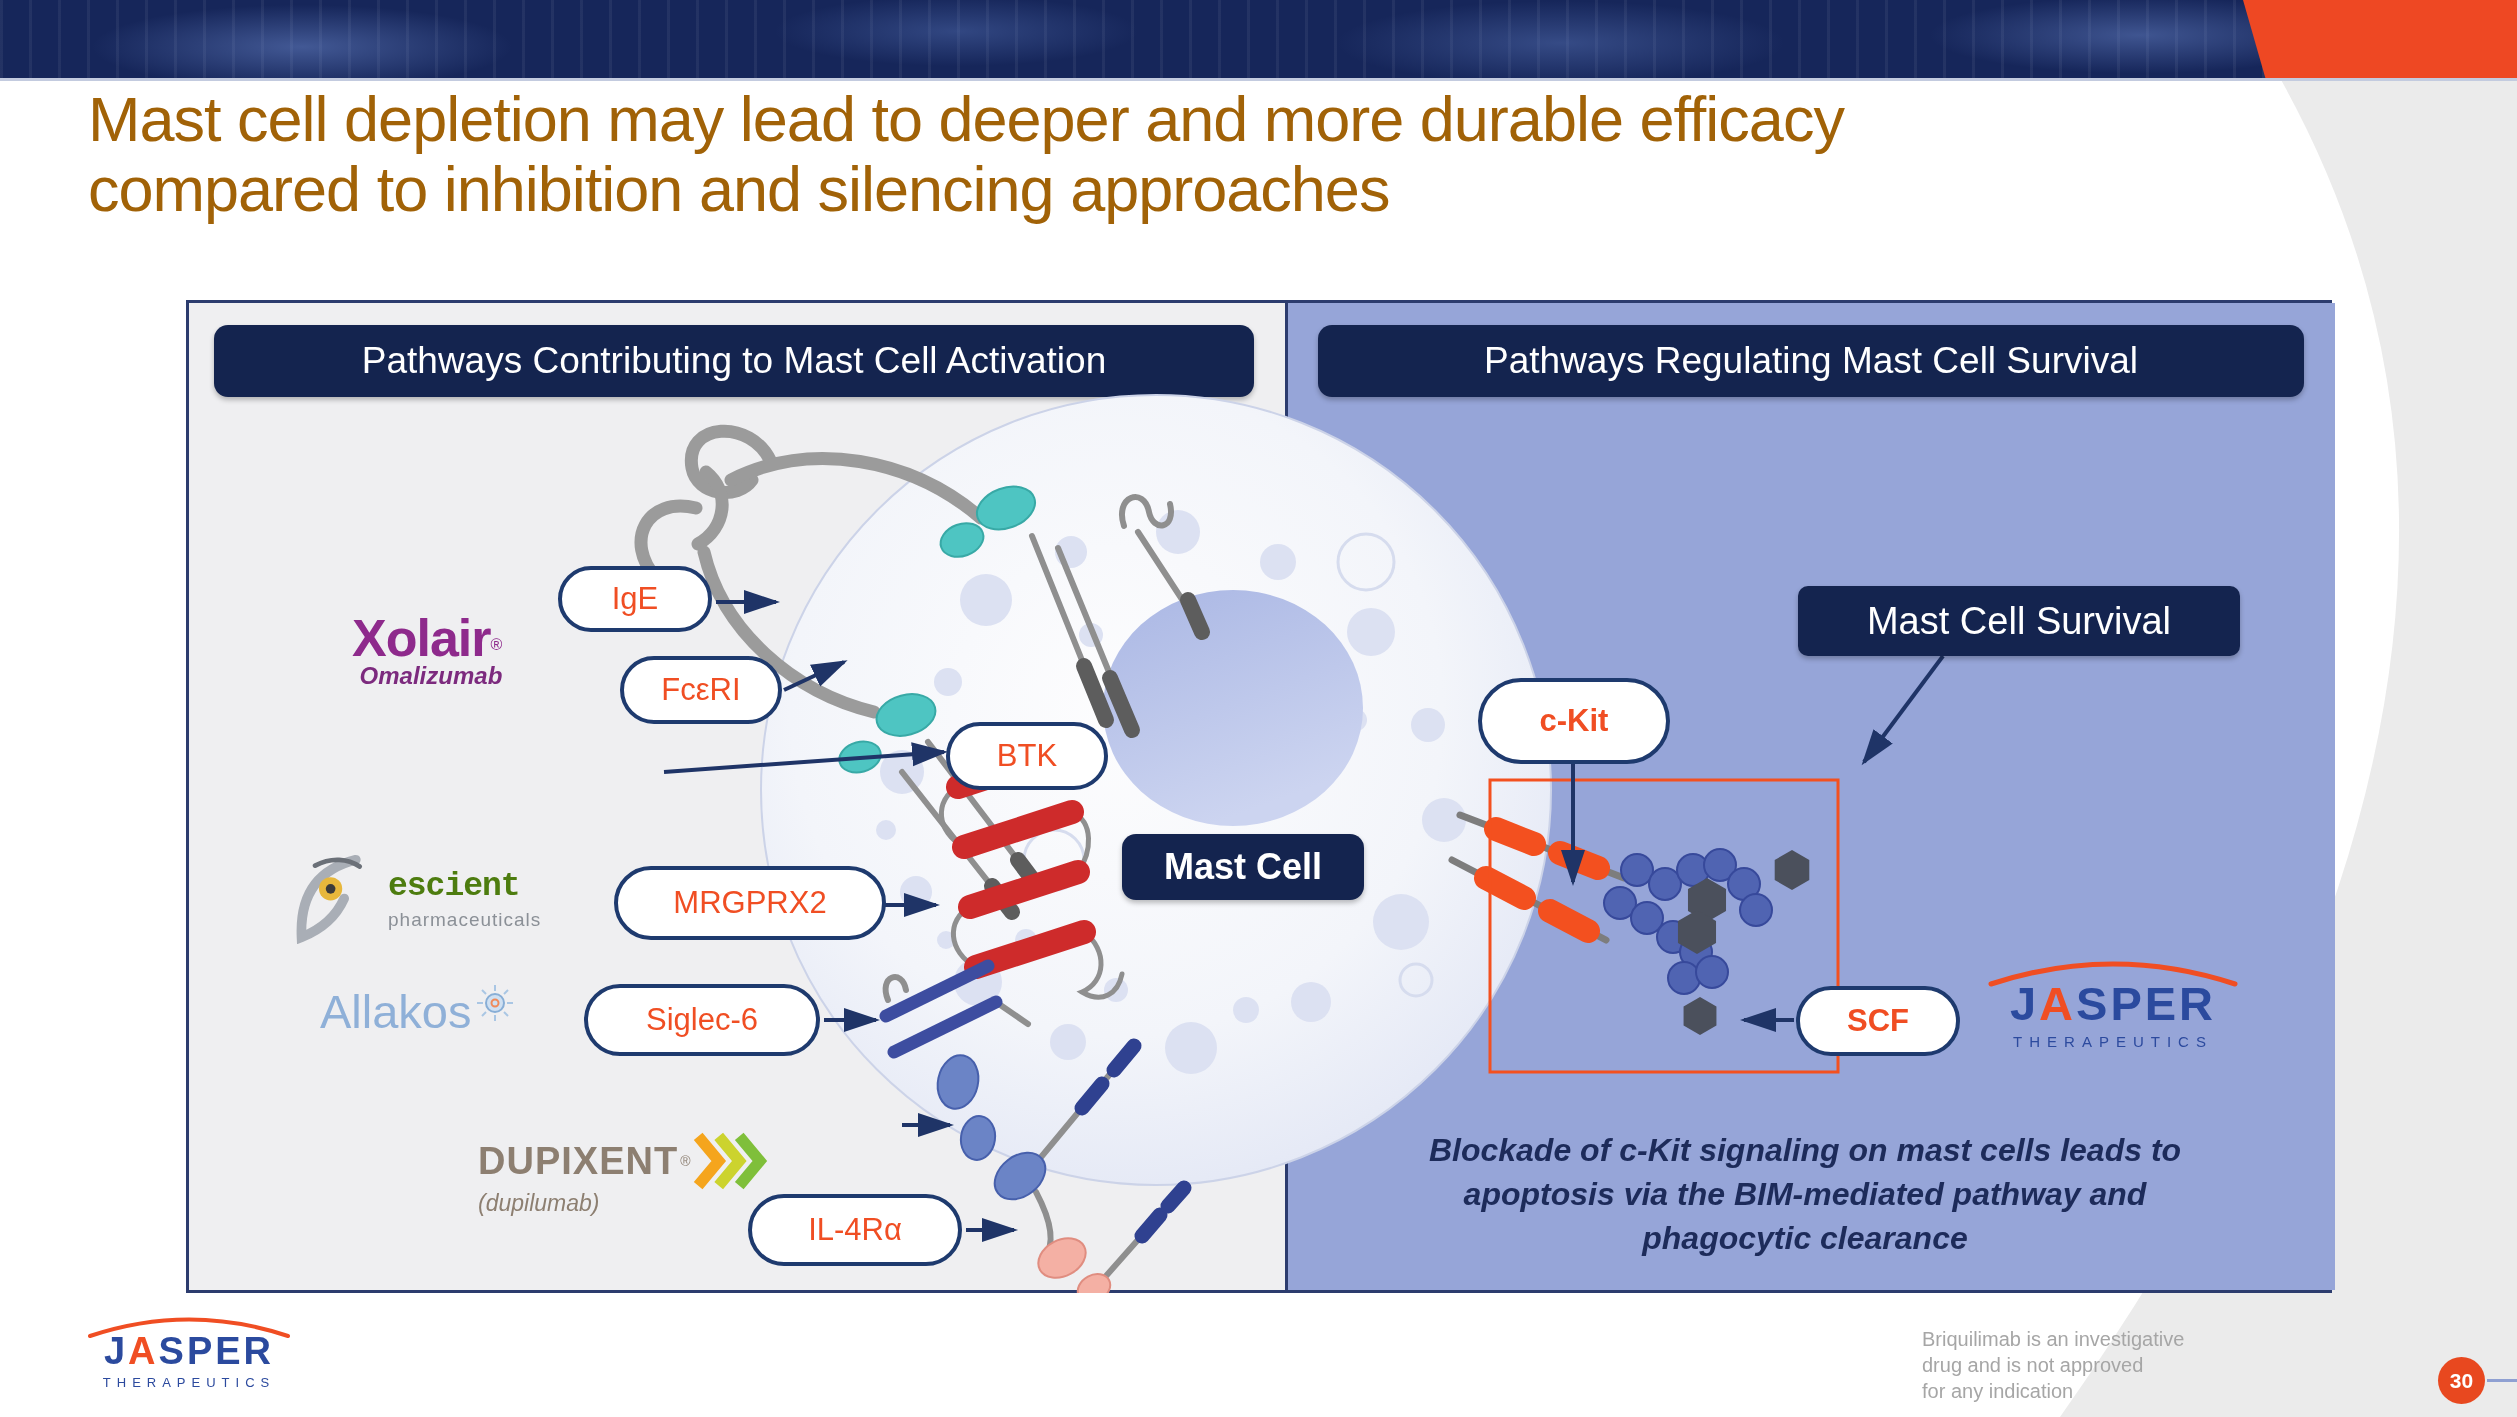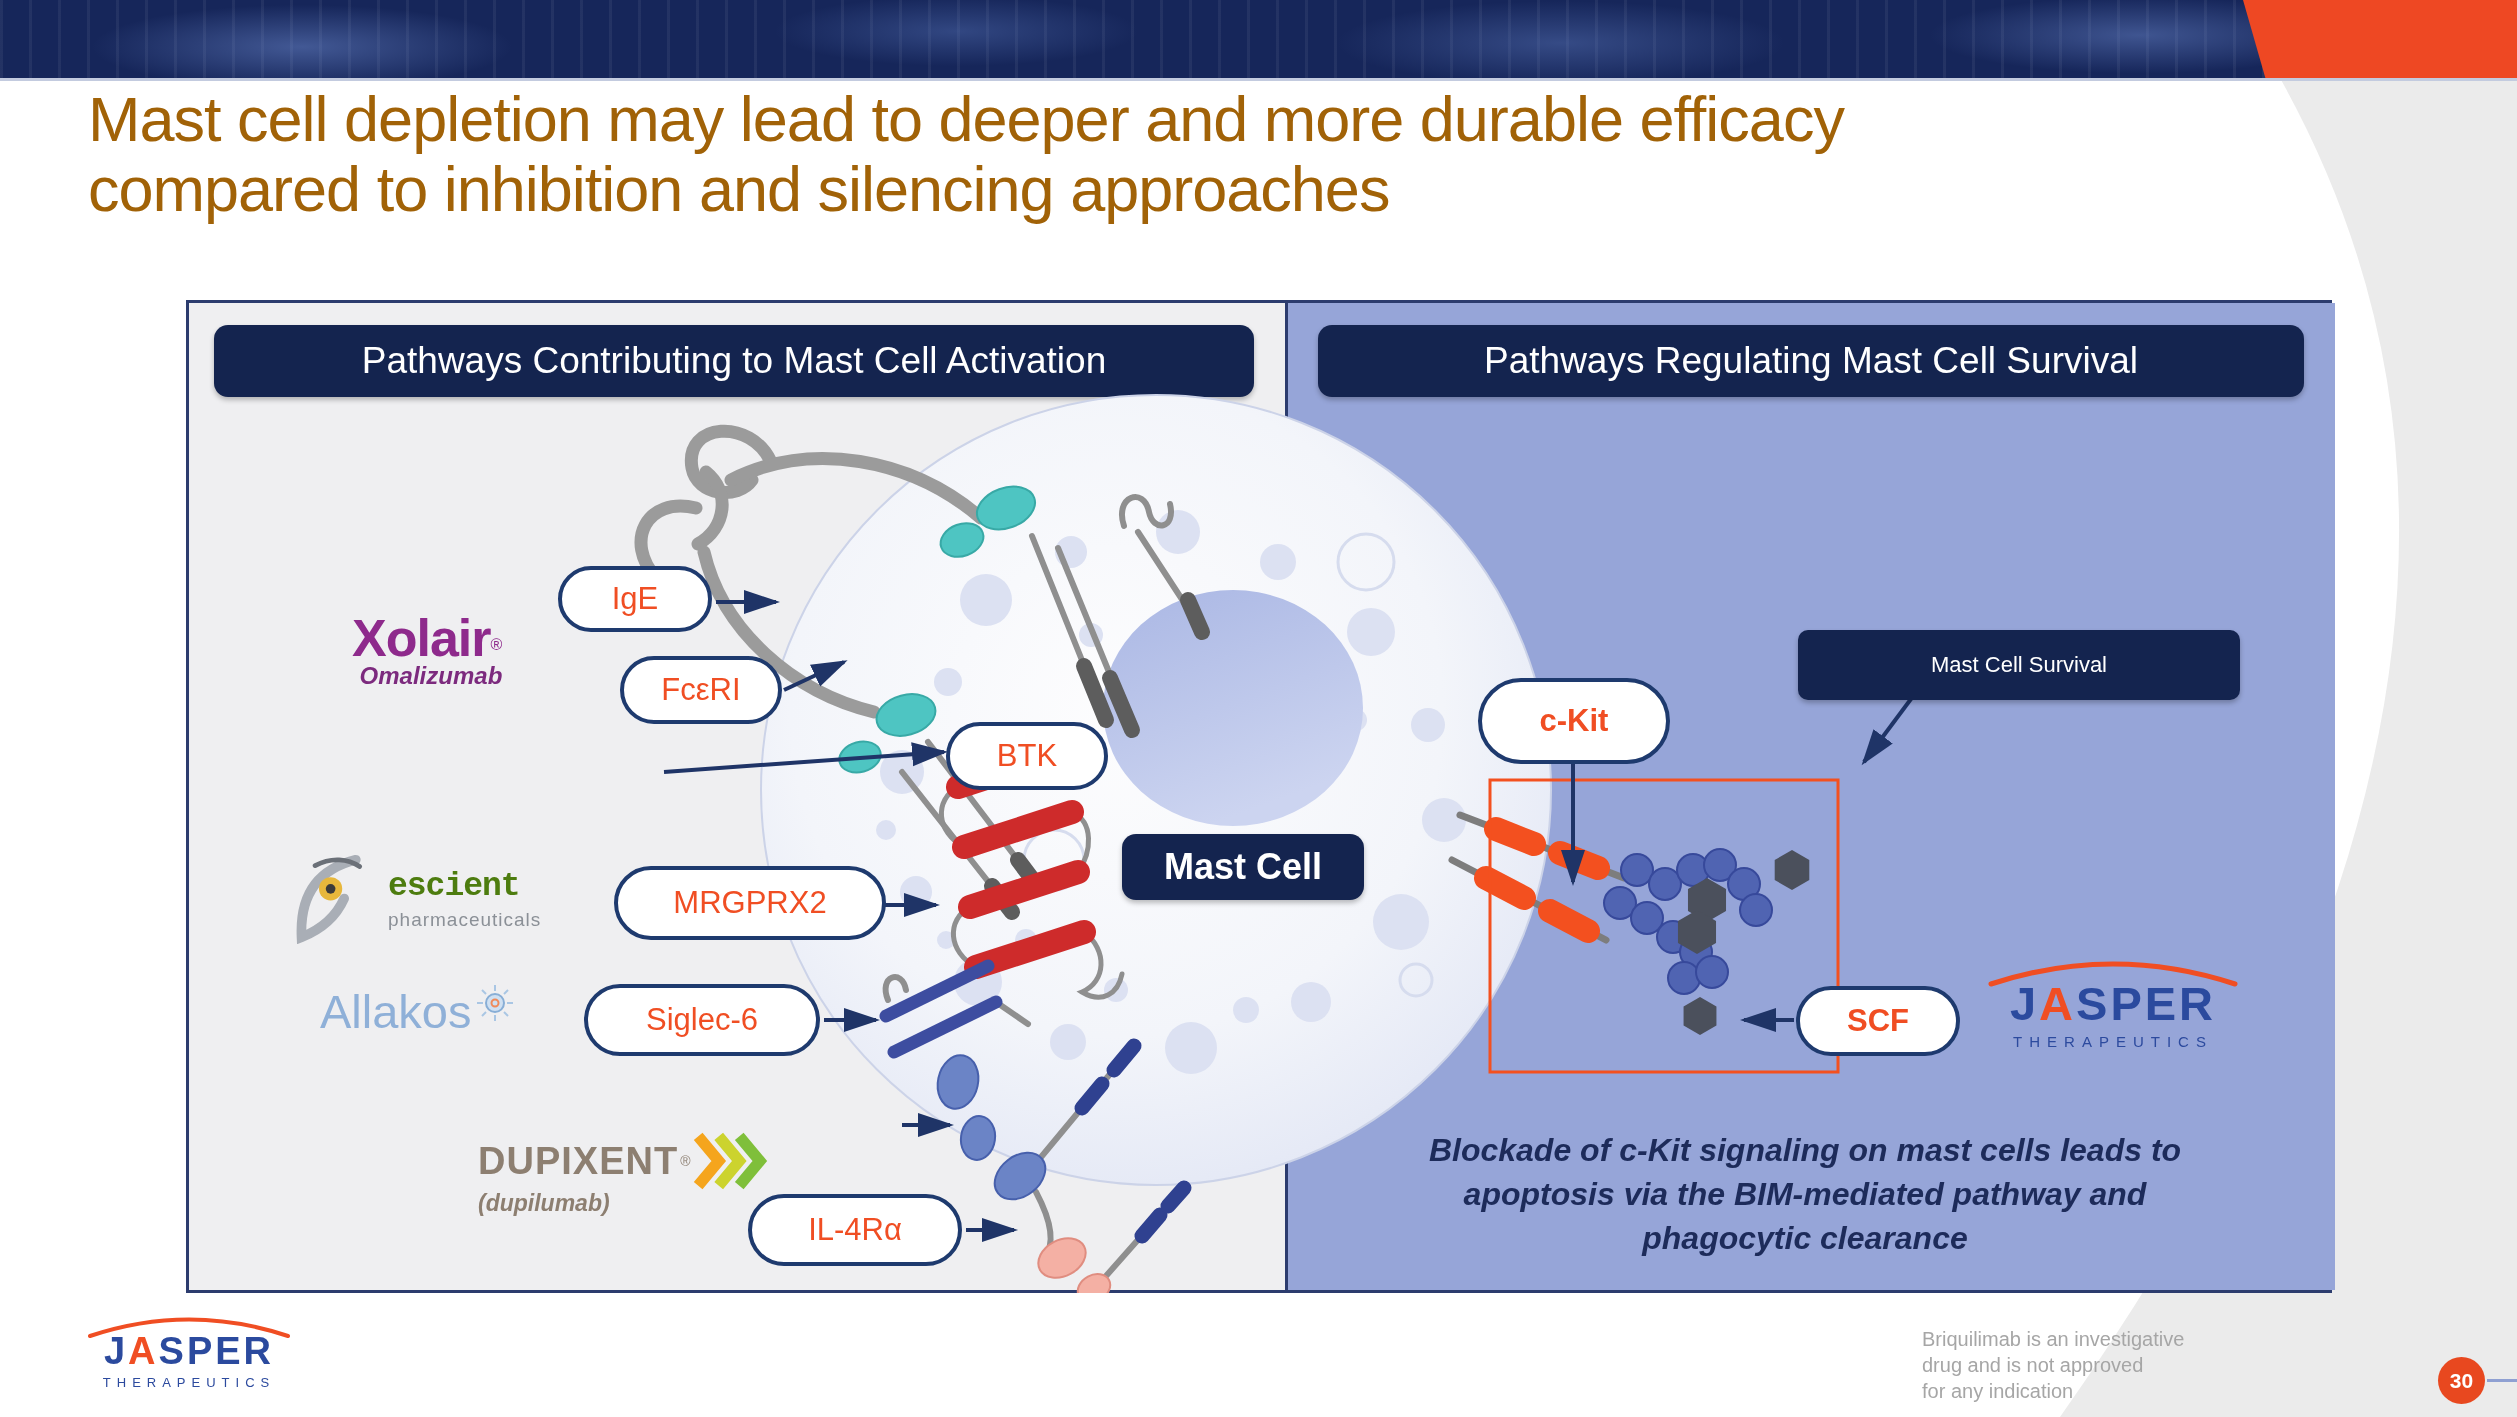--- a/index.html
+++ b/index.html
@@ -56,21 +56,21 @@
   .xolair-sub{font-size:24px;font-weight:700;font-style:italic;color:#7c2a7e;text-align:right;margin-top:-6px;}
   .novartis{display:flex;align-items:center;gap:14px;}
   .novartis-name{font-family:"Liberation Serif",serif;font-size:37px;color:#3a6cb0;letter-spacing:4px;}
   .escient{display:flex;align-items:center;gap:8px;}
   .escient-name{font-size:33px;font-weight:600;color:#4d7c0f;letter-spacing:-1px;line-height:44px;font-family:Liberation Mono, monospace;}
   .escient-sub{font-size:19px;color:#8b9097;text-align:right;letter-spacing:1px;}
   .allakos{display:flex;align-items:flex-start;gap:4px;}
   .allakos-name{font-size:47px;color:#8fb0d8;font-weight:500;}
   .dupixent-name{font-size:38px;font-weight:700;color:#8d7f71;letter-spacing:1px;}
   .dupixent-reg{font-size:14px;color:#8d7f71;vertical-align:super;}
-  .dupixent-sub{font-size:23px;font-weight:700;font-style:italic;color:#8d7f71;margin-top:-4px;}
+  .dupixent-sub{font-size:23px;font-weight:400;font-style:italic;color:#8d7f71;margin-top:-4px;}
   .dupixent-row{display:flex;align-items:center;gap:2px;}
 
   .jasper{display:flex;flex-direction:column;align-items:center;}
   .jasper-word{font-weight:600;color:#2b4a9e;letter-spacing:3px;line-height:1;}
   .jasper-word .a{color:#f04e23;}
   .jasper-sub{color:#2c4a9e;letter-spacing:7px;font-weight:500;}
   .jasper-lg .jasper-word{font-size:47px;}
   .jasper-lg .jasper-sub{font-size:15px;margin-top:6px;}
   .jasper-sm .jasper-word{font-size:38px;}
   .jasper-sm .jasper-sub{font-size:13px;margin-top:5px;letter-spacing:6px;}
@@ -297,21 +297,21 @@
   <div class="pill" style="left:620px;top:656px;width:162px;height:68px;">FcεRI</div>
   <div class="pill" style="left:946px;top:722px;width:162px;height:68px;">BTK</div>
   <div class="pill" style="left:614px;top:866px;width:272px;height:74px;">MRGPRX2</div>
   <div class="pill" style="left:584px;top:984px;width:236px;height:72px;">Siglec-6</div>
   <div class="pill" style="left:748px;top:1194px;width:214px;height:72px;">IL-4Rα</div>
 
   <div class="pill bold" style="left:1478px;top:678px;width:192px;height:86px;">c-Kit</div>
   <div class="pill bold" style="left:1796px;top:986px;width:164px;height:70px;">SCF</div>
 
   <div class="navy-label" style="left:1122px;top:834px;width:242px;height:66px;border-radius:14px;font-size:36px;font-weight:700;">Mast Cell</div>
-  <div class="navy-label" style="left:1798px;top:586px;width:442px;height:70px;border-radius:10px;font-size:22px;margin-top:44px;">Mast Cell Survival</div>
+  <div class="navy-label" style="left:1798px;top:586px;width:442px;height:70px;border-radius:10px;font-size:38px;">Mast Cell Survival</div>
 
   <div class="logo" style="left:352px;top:608px;">
     <div><span class="xolair-name">Xolair</span><span class="xolair-reg">®</span></div>
     <div class="xolair-sub">Omalizumab</div>
   </div>
 
 
   <div class="logo escient" style="left:288px;top:852px;">
     <svg width="92" height="92" viewBox="0 0 95 95">
       <path d="M70 8 C 30 18 12 45 14 88 C 34 80 50 66 58 48" fill="none" stroke="#a9aeb6" stroke-width="10" stroke-linecap="round"></path>

